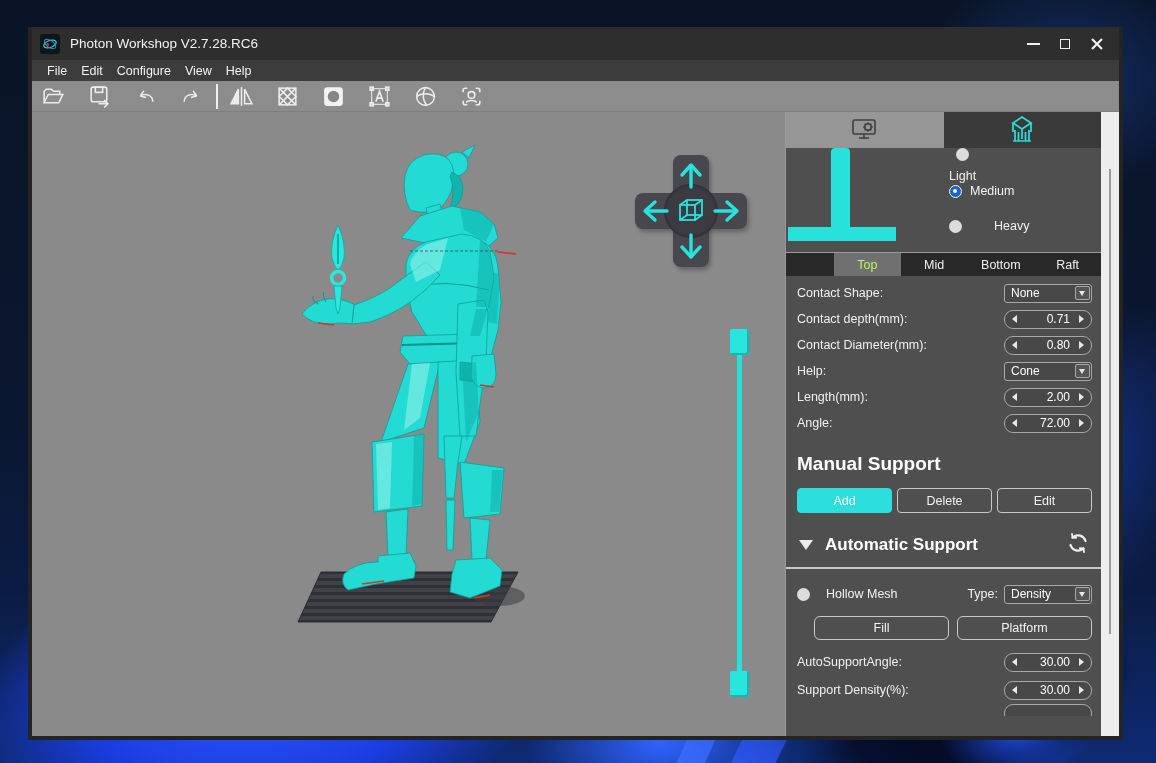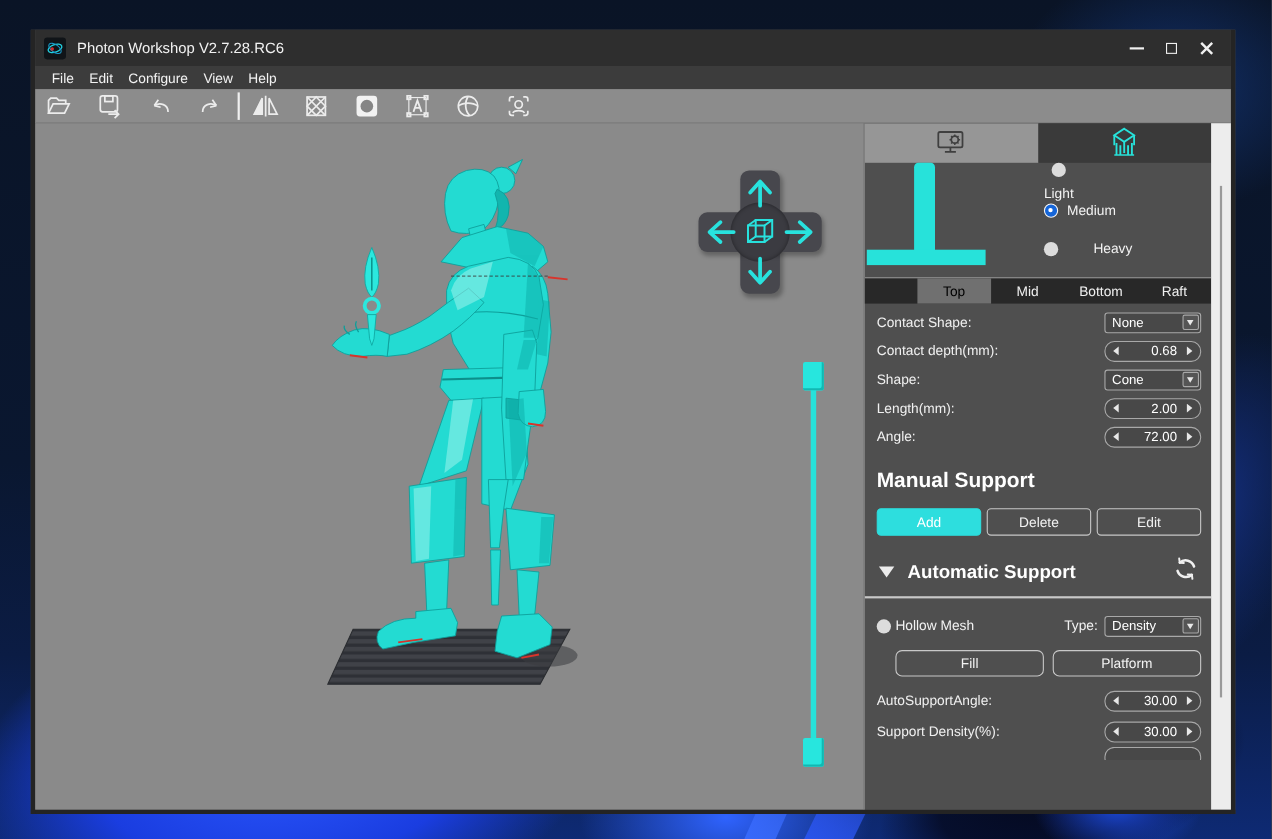--- a/index.html
+++ b/index.html
@@ -83,21 +83,21 @@
   #support-preview-vbar { position:absolute; left:45px; top:0; width:19px; height:81px; background:#27e2da; border-radius:4px 4px 0 0; }
   #support-preview-base { position:absolute; left:2px; top:79px; width:108px; height:14px; background:#27e2da; }
   .radio-row { position:absolute; left:163px; display:flex; align-items:center; gap:8px; height:16px; }
   .radio { width:13px; height:13px; border-radius:50%; background:#dcdcdc; flex:none; }
   .radio.sel { background:#1565d8; border:1.5px solid #f5f5f5; position:relative; }
   .radio.sel::after { content:""; position:absolute; left:3px; top:3px; width:4px; height:4px; border-radius:50%; background:#fff; }
   .radio-label { color:#f2f2f2; font-size:12.5px; }
 
   #section-tabs { height:24px; display:flex; background:#282828; border-top:1px solid #9a9a9a; flex:none; }
   .section-tab { flex:1; display:flex; align-items:center; justify-content:center; font-size:12.5px; color:#f0f0f0; }
-  .section-tab.sel { background:#707070; color:#000000;margin-left:48px; }
+  .section-tab.sel { background:#707070; color:#bef264;margin-left:48px; }
 
   #fields { padding-top:4px; flex:none; }
   .row { height:26px; display:flex; align-items:center; justify-content:space-between; padding:0 9px 0 11px; }
   .row-label { color:#f0f0f0; font-size:12.5px; }
   .ctrl { width:88px; height:19px; flex:none; position:relative; }
   .stepper { border:1px solid #a8a8a8; border-radius:9px; background:#484848; display:flex; align-items:center; }
   .arr { width:0; height:0; border-top:4px solid transparent; border-bottom:4px solid transparent; }
   .arr-l { border-right:5px solid #e8e8e8; margin-left:7px; }
   .arr-r { border-left:5px solid #e8e8e8; margin-right:7px; }
   .stepper .val { flex:1; text-align:right; color:#fff; font-size:12px; padding-right:9px; }
@@ -113,21 +113,21 @@
     display:flex; align-items:center; justify-content:center; background:transparent; }
   .ms-btn.active { background:#2ddede; border-color:#2ddede; color:#fff; }
 
   #auto-header { display:flex; align-items:center; padding:14px 11px 8px 13px; flex:none; }
   #collapse-tri { width:0; height:0; border-left:7px solid transparent; border-right:7px solid transparent; border-top:10px solid #ececec; margin-right:12px; }
   #auto-title { color:#fff; font-size:17px; font-weight:bold; }
   #refresh-btn { margin-left:auto; }
   #auto-sep { height:2px; background:#c8c8c8; margin:0 0 0 0; flex:none; }
 
   #hollow-row { height:26px; margin-top:12px; display:flex; align-items:center; padding:0 9px 0 11px; flex:none; }
-  #hollow-label { color:#f2f2f2; font-size:12.5px; margin-left:4px; }
+  #hollow-label { color:#f2f2f2; font-size:12.5px; margin-left:16px; }
   #type-label { margin-left:auto; color:#f2f2f2; font-size:12.5px; margin-right:6px; }
 
   #fillplat { display:flex; gap:8px; padding:9px 9px 0 28px; flex:none; }
   .fp-btn { flex:1; height:24px; border:1px solid #c8c8c8; border-radius:6px; color:#f2f2f2; font-size:12.5px;
     display:flex; align-items:center; justify-content:center; }
   #auto-fields { padding-top:8px; flex:none; }
   #auto-fields .row { height:28px; }
   #partial-row { height:12px; display:flex; justify-content:flex-end; padding-right:9px; overflow:hidden; flex:none; }
   #partial-row .stepper { width:88px; height:19px; }
 
@@ -434,26 +434,34 @@
             <span class="val">None</span>
             <div class="dd-btn">
                 <div class="dd-arrow"></div>
               </div>
           </div>
         </div>
         <div class="row">
           <span class="row-label">Contact depth(mm):</span>
           <div class="ctrl stepper">
             <div class="arr arr-l"></div>
-            <span class="val">0.68</span>
+            <span class="val">0.71</span>
             <div class="arr arr-r"></div>
           </div>
         </div>
         <div class="row">
-          <span class="row-label">Shape:</span>
+          <span class="row-label">Contact Diameter(mm):</span>
+          <div class="ctrl stepper">
+            <div class="arr arr-l"></div>
+            <span class="val">0.80</span>
+            <div class="arr arr-r"></div>
+          </div>
+        </div>
+        <div class="row">
+          <span class="row-label">Help:</span>
           <div class="ctrl dropdown">
             <span class="val">Cone</span>
             <div class="dd-btn">
                 <div class="dd-arrow"></div>
               </div>
           </div>
         </div>
         <div class="row">
           <span class="row-label">Length(mm):</span>
           <div class="ctrl stepper">

